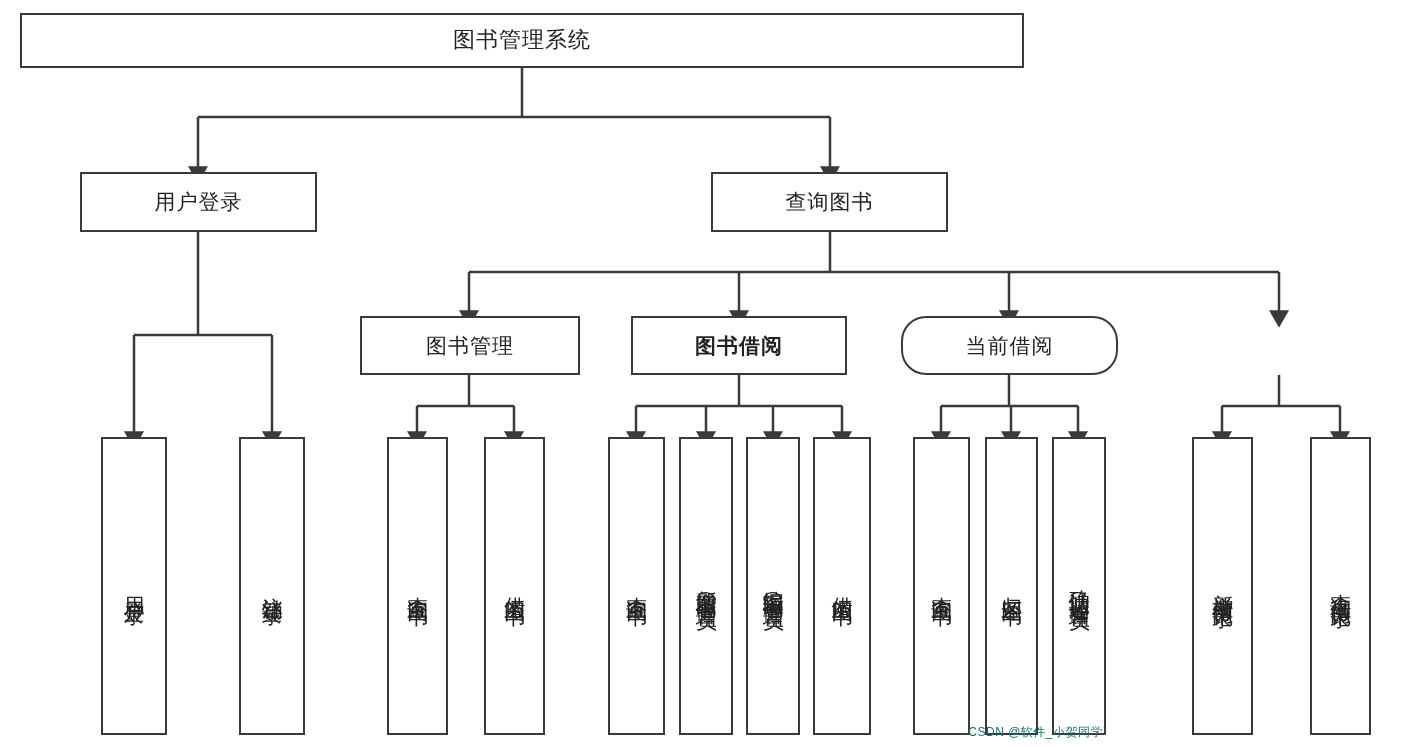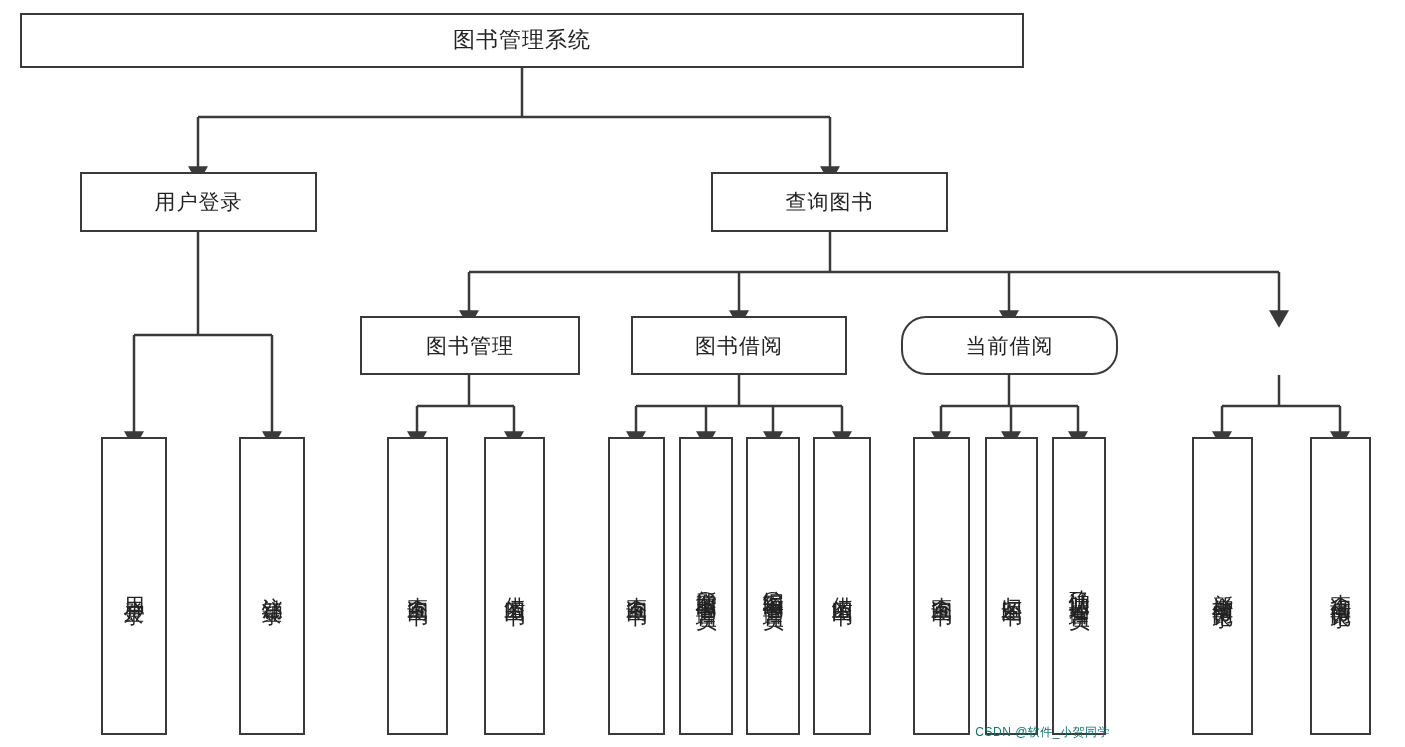--- a/index.html
+++ b/index.html
@@ -11,21 +11,20 @@
     width: 1405px;
     height: 747px;
     font-family: "Liberation Sans", "DejaVu Sans", sans-serif;
     overflow: hidden;
     position: relative;
   }
   #diagram-root {
     position: relative;
     width: 1111px;
     height: 747px;
-    padding-left: 7px;
   }
   svg.diagram-svg {
     position: absolute;
     left: 0;
     top: 0;
     width: 1405px;
     height: 747px;
   }
   .node-box {
     position: absolute;
@@ -121,21 +120,21 @@
   <div class="node-box" id="node-user-login" style="left: 80px; top: 172px; width: 237px; height: 60px;">
     <span class="node-label-h">用户登录</span>
   </div>
   <div class="node-box" id="node-book-manage" style="left: 711px; top: 172px; width: 237px; height: 60px;">
     <span class="node-label-h">查询图书</span>
   </div>
 
   <div class="node-box" id="node-new-book-rec" style="left: 360px; top: 316px; width: 220px; height: 59px;">
     <span class="node-label-h">图书管理</span>
   </div>
-  <div class="node-box" id="node-book-borrow" style="left: 631px; top: 316px; width: 216px; height: 59px;">
+  <div class="node-box" id="node-book-borrow" style="left: 631px; top: 316px; width: 216px; height: 59px; font-weight: bold;">
     <span class="node-label-h">图书借阅</span>
   </div>
   <div class="node-box" id="node-current-borrow" style="left: 901px; top: 316px; width: 217px; height: 59px; border-radius: 25px;">
     <span class="node-label-h">当前借阅</span>
   </div>
 
   <div id="leaf-layer">
       <div class="node-box" style="left: 101px; top: 437px; width: 66px; height: 298px;">
         <span class="node-label-v">用户登录</span>
       </div>

